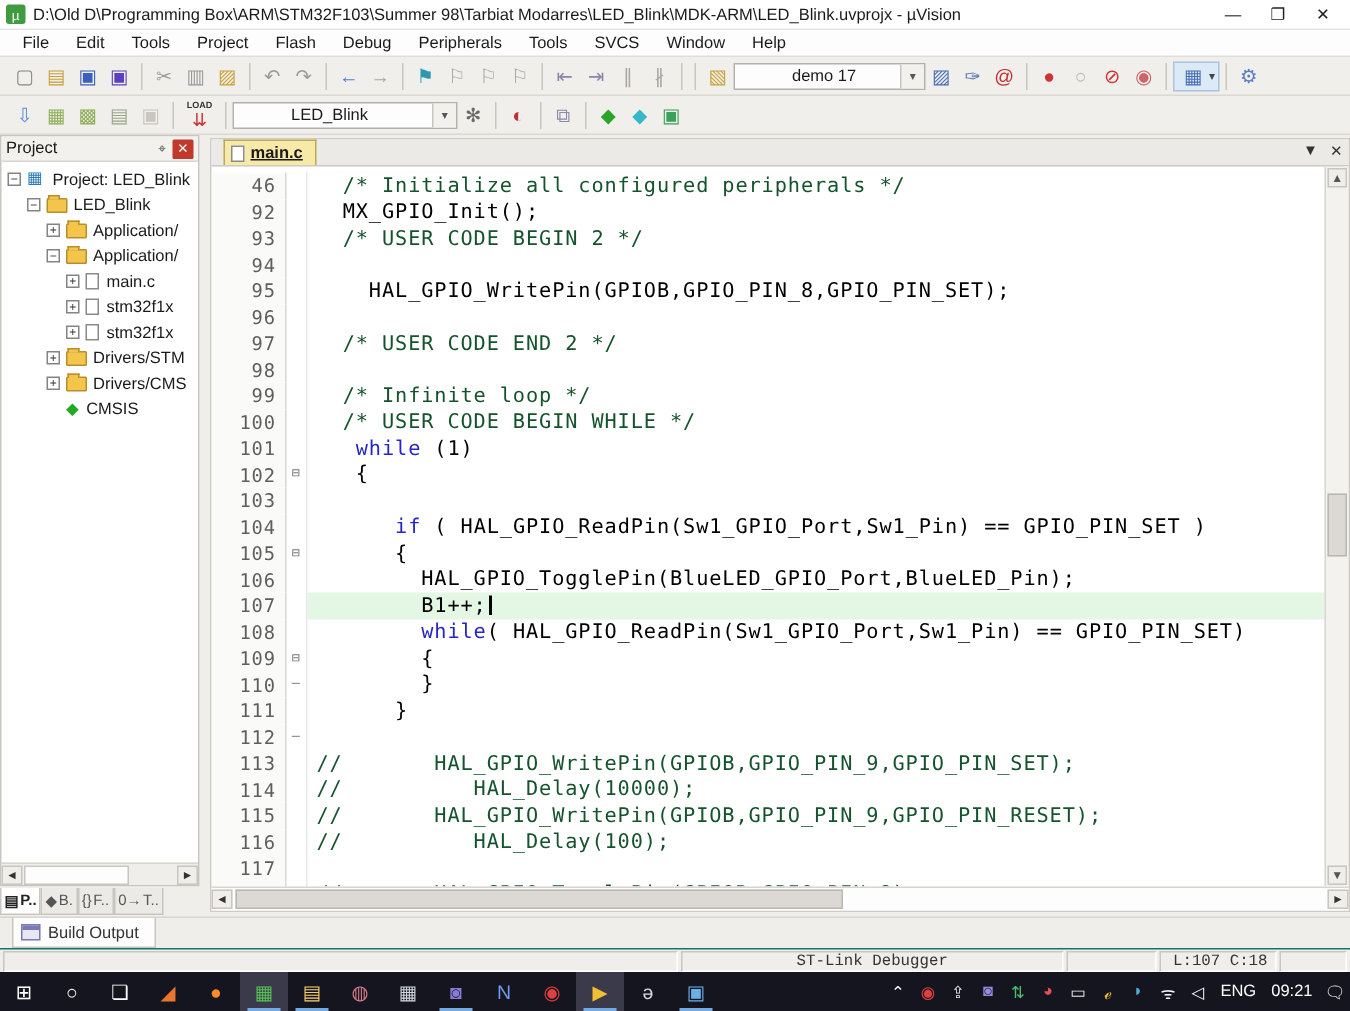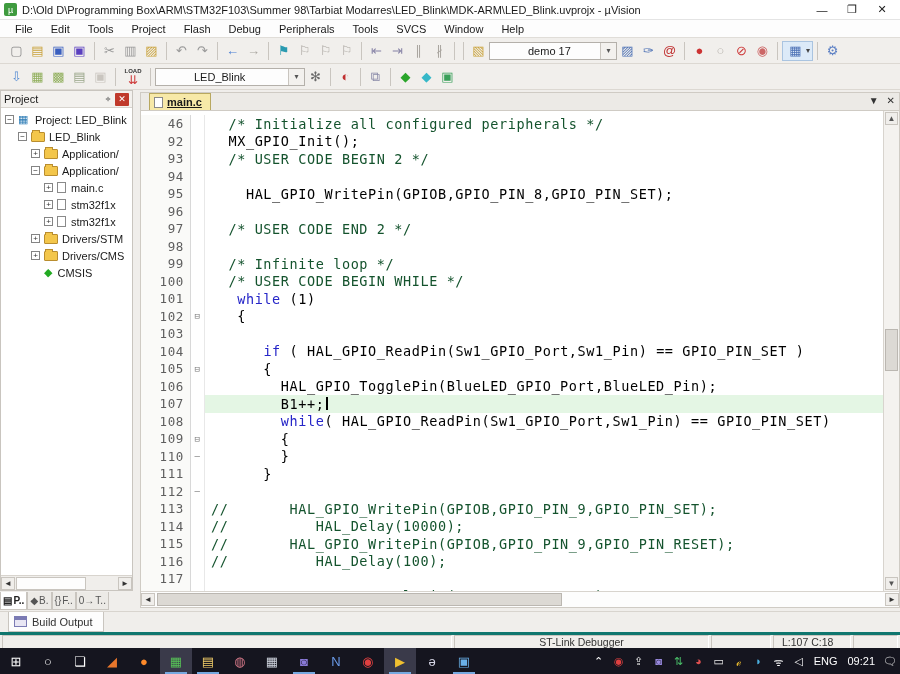--- a/index.html
+++ b/index.html
@@ -77,21 +77,21 @@
   #hs-thumb { position:absolute; left:16px; width:405px; height:13px; background:#dcd9d4; border:1px solid #bbb7b1; }
   #hscroll .sc-arrow.right { position:absolute; right:0; }
 
   
   #bo-strip { position:absolute; left:0; top:611px; width:900px; height:21px; background:#f0eeeb; border-top:1px solid #d8d4ce; }
   #bo-tab { position:absolute; left:8px; top:0px; height:20px; background:#fdfdfd; border:1px solid #c9c5bf; border-top:none; display:flex; align-items:center; padding:0 10px 0 5px; font-size:11px; color:#333; }
   .bo-ico { width:13px; height:11px; background:#e8e6f4; border:1px solid #7b7bb4; margin-right:5px; position:relative; }
   .bo-ico::before { content:""; position:absolute; left:0; top:0; width:100%; height:3px; background:#7b7bb4; }
 
   
-  #statusbar { position:absolute; left:0; top:632px; width:900px; height:16px; background:#f0eeeb; border-top:3px solid #0f766e; display:flex; align-items:center; font-size:10.5px; color:#333; }
+  #statusbar { position:absolute; left:0; top:632px; width:900px; height:16px; background:#f0eeeb; border-top:1px solid #0f766e; display:flex; align-items:center; font-size:10.5px; color:#333;font-family:Liberation Mono, monospace; }
   .sb-cell { height:14px; border:1px solid; border-color:#c9c5bf #fff #fff #c9c5bf; margin-left:2px; display:flex; align-items:center; padding:0 8px; white-space:nowrap; }
 
   
   #taskbar { position:absolute; left:0; top:648px; width:900px; height:26px; background:#15151f; display:flex; align-items:center; }
   .tb-apps { display:flex; align-items:center; height:100%; }
   .task-ico { width:32px; height:26px; display:flex; align-items:center; justify-content:center; font-size:13px; position:relative; color:#e8e8e8; }
   .task-ico.active { background:#3a3a4a; }
   .task-ico.open::after { content:""; position:absolute; bottom:0; left:5px; right:5px; height:2px; background:#76a9e0; }
   .tray { margin-left:auto; display:flex; align-items:center; height:100%; }
   .tray-ico { width:20px; height:26px; display:flex; align-items:center; justify-content:center; font-size:11px; color:#e8e8e8; }

